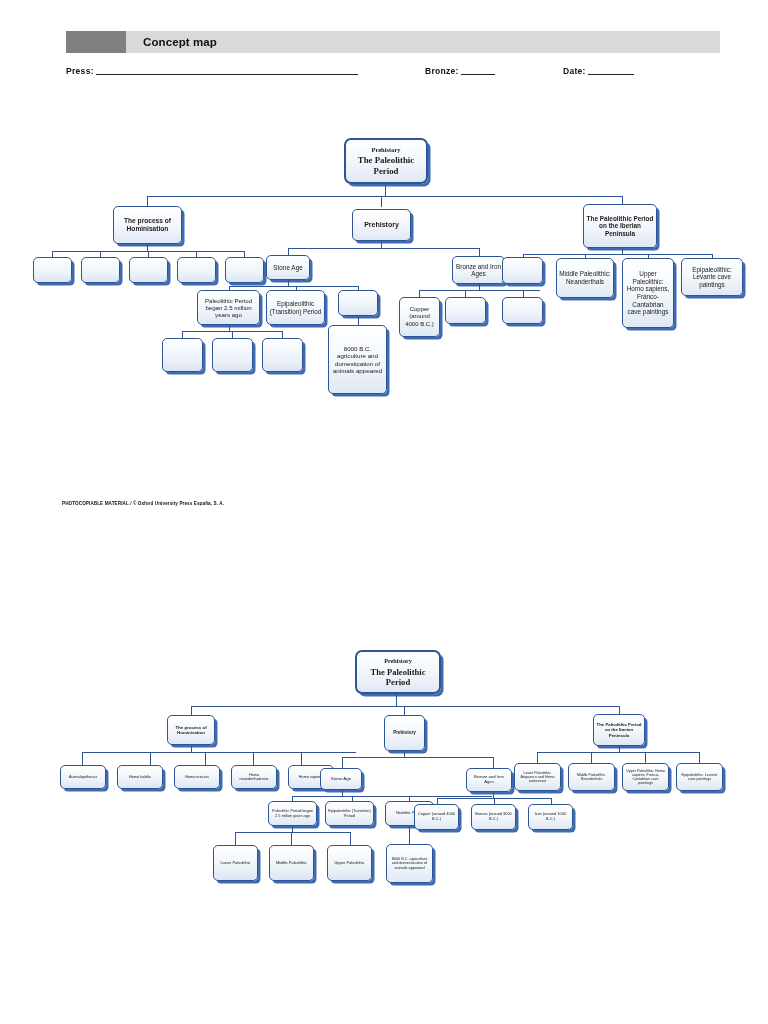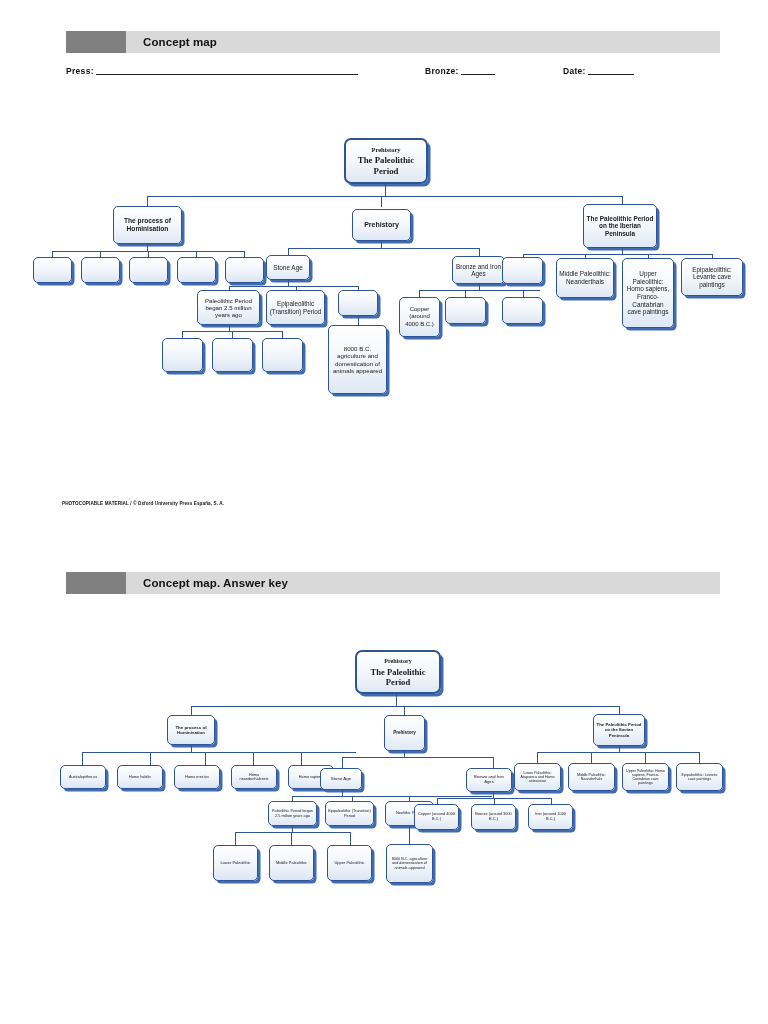--- a/index.html
+++ b/index.html
@@ -151,24 +151,20 @@
   <div class="ln lnv" style="left:585px;top:254px;height:4px;"></div>
   <div class="ln lnv" style="left:648px;top:254px;height:4px;"></div>
   <div class="ln lnv" style="left:712px;top:254px;height:4px;"></div>
 
   <div class="node" style="left:556px;top:258px;width:58px;height:40px;font-size:6.4px;">Middle Paleolithic: Neanderthals</div>
   <div class="node" style="left:622px;top:258px;width:52px;height:70px;font-size:6.4px;">Upper Paleolithic: Homo sapiens, Franco-Cantabrian cave paintings</div>
   <div class="node" style="left:681px;top:258px;width:62px;height:38px;font-size:6.4px;">Epipaleolithic: Levante cave paintings</div>
 
   <div class="footer-note" style="left:62px;top:501px;">PHOTOCOPIABLE MATERIAL / © Oxford University Press España, S. A.</div>
 
-  <div class="hdr-bar" style="left:66px;top:572px;width:654px;">
-    <div class="hdr-swatch"></div>
-    <div class="hdr-title">Concept map. Answer key</div>
-  </div>
 
   <div class="node root" style="left:355px;top:650px;width:86px;height:44px;">
     <div>
       <span style="font-family:'Liberation Serif',serif;font-weight:bold;font-size:6.2px;">Prehistory</span>
       <span style="font-family:'Liberation Serif',serif;font-weight:bold;font-size:8.6px;margin-top:2px;">The Paleolithic Period</span>
     </div>
   </div>
 
   <div class="ln lnv" style="left:396px;top:694px;height:13px;"></div>
   <div class="ln lnh" style="left:191px;top:706px;width:429px;"></div>

